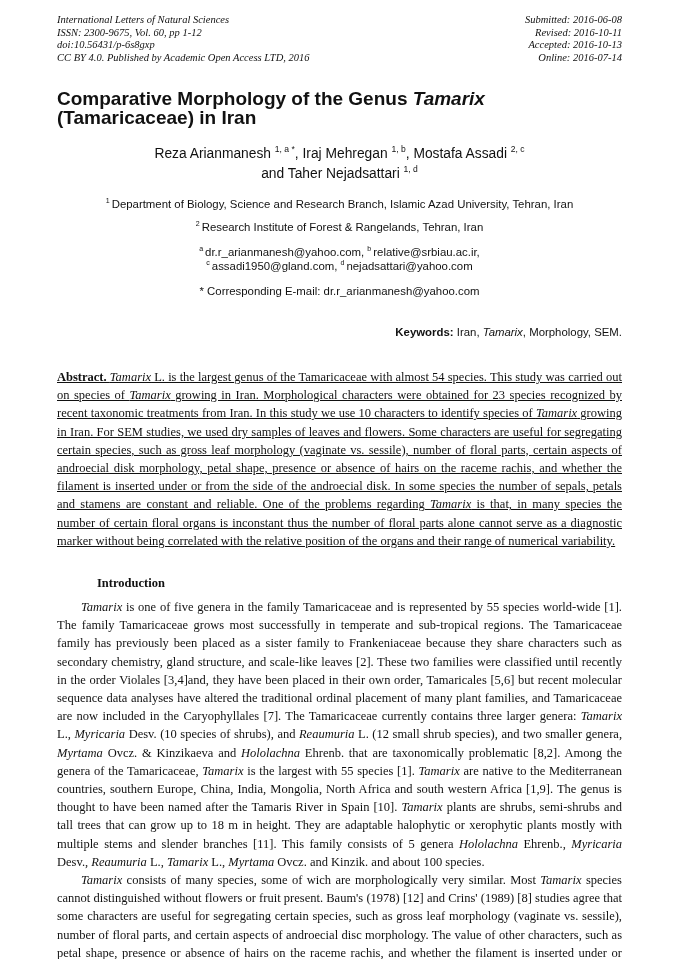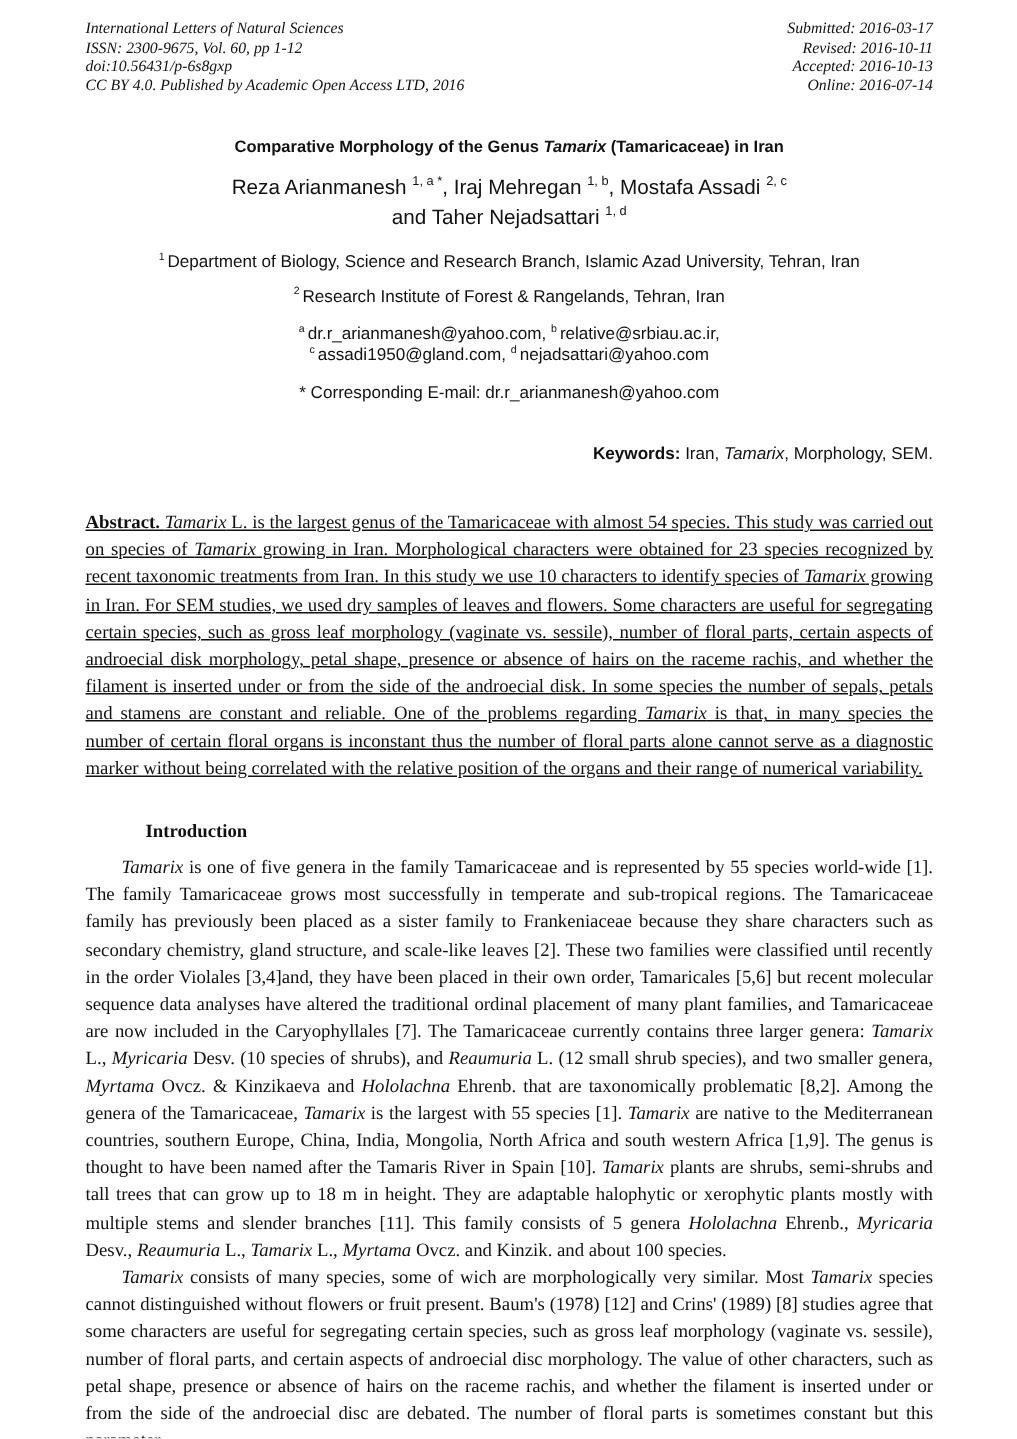--- a/index.html
+++ b/index.html
@@ -13,30 +13,30 @@
     padding:14px 56px 0 57px;
     font-family:"Liberation Serif", serif;
     overflow:hidden;
   }
   .journal-header {
     display:flex; justify-content:space-between;
     font-style:italic; font-size:10.5px; line-height:12.5px;
   }
   .jh-right { text-align:right; }
   .paper-title {
-    margin-top:25px; text-align:center;
+    margin-top:25px; 
     font-family:"Liberation Sans", sans-serif;
-    font-weight:bold; font-size:11px; line-height:19px;
+    font-weight:bold; font-size:19px; line-height:19px;
   }
   .authors-line {
     text-align:center;
     font-family:"Liberation Sans", sans-serif;
     font-size:13.8px; line-height:20px;
   }
-  .authors-block { margin-top:7px; }
+  .authors-block { margin-top:17px; }
   sup { font-size:0.62em; vertical-align:super; line-height:0; }
   .affil-line, .email-line, .corresponding-line {
     text-align:center;
     font-family:"Liberation Sans", sans-serif;
     font-size:11.4px; line-height:14px;
   }
   .affil-1 { margin-top:13px; }
   .affil-2 { margin-top:9px; }
   .emails-block { margin-top:11px; }
   .corresponding-line { margin-top:11px; }
@@ -61,21 +61,21 @@
 <div class="page">
 
   <div class="journal-header">
     <div class="jh-left">
       <div>International Letters of Natural Sciences</div>
       <div>ISSN: 2300-9675, Vol. 60, pp 1-12</div>
       <div>doi:10.56431/p-6s8gxp</div>
       <div>CC BY 4.0. Published by Academic Open Access LTD, 2016</div>
     </div>
     <div class="jh-right">
-      <div>Submitted: 2016-03-17</div>
+      <div>Submitted: 2016-06-08</div>
       <div>Revised: 2016-10-11</div>
       <div>Accepted: 2016-10-13</div>
       <div>Online: 2016-07-14</div>
     </div>
   </div>
 
   <h1 class="paper-title"><span>Comparative Morphology of the Genus </span><span style="font-style: italic;">Tamarix</span><span> (Tamaricaceae) in Iran</span></h1>
 
   <div class="authors-block">
     <div class="authors-line"><span>Reza Arianmanesh </span><sup>1, a </sup><sup>*</sup><span>, Iraj Mehregan </span><sup>1, b</sup><span>, Mostafa Assadi </span><sup>2, c</sup></div>

